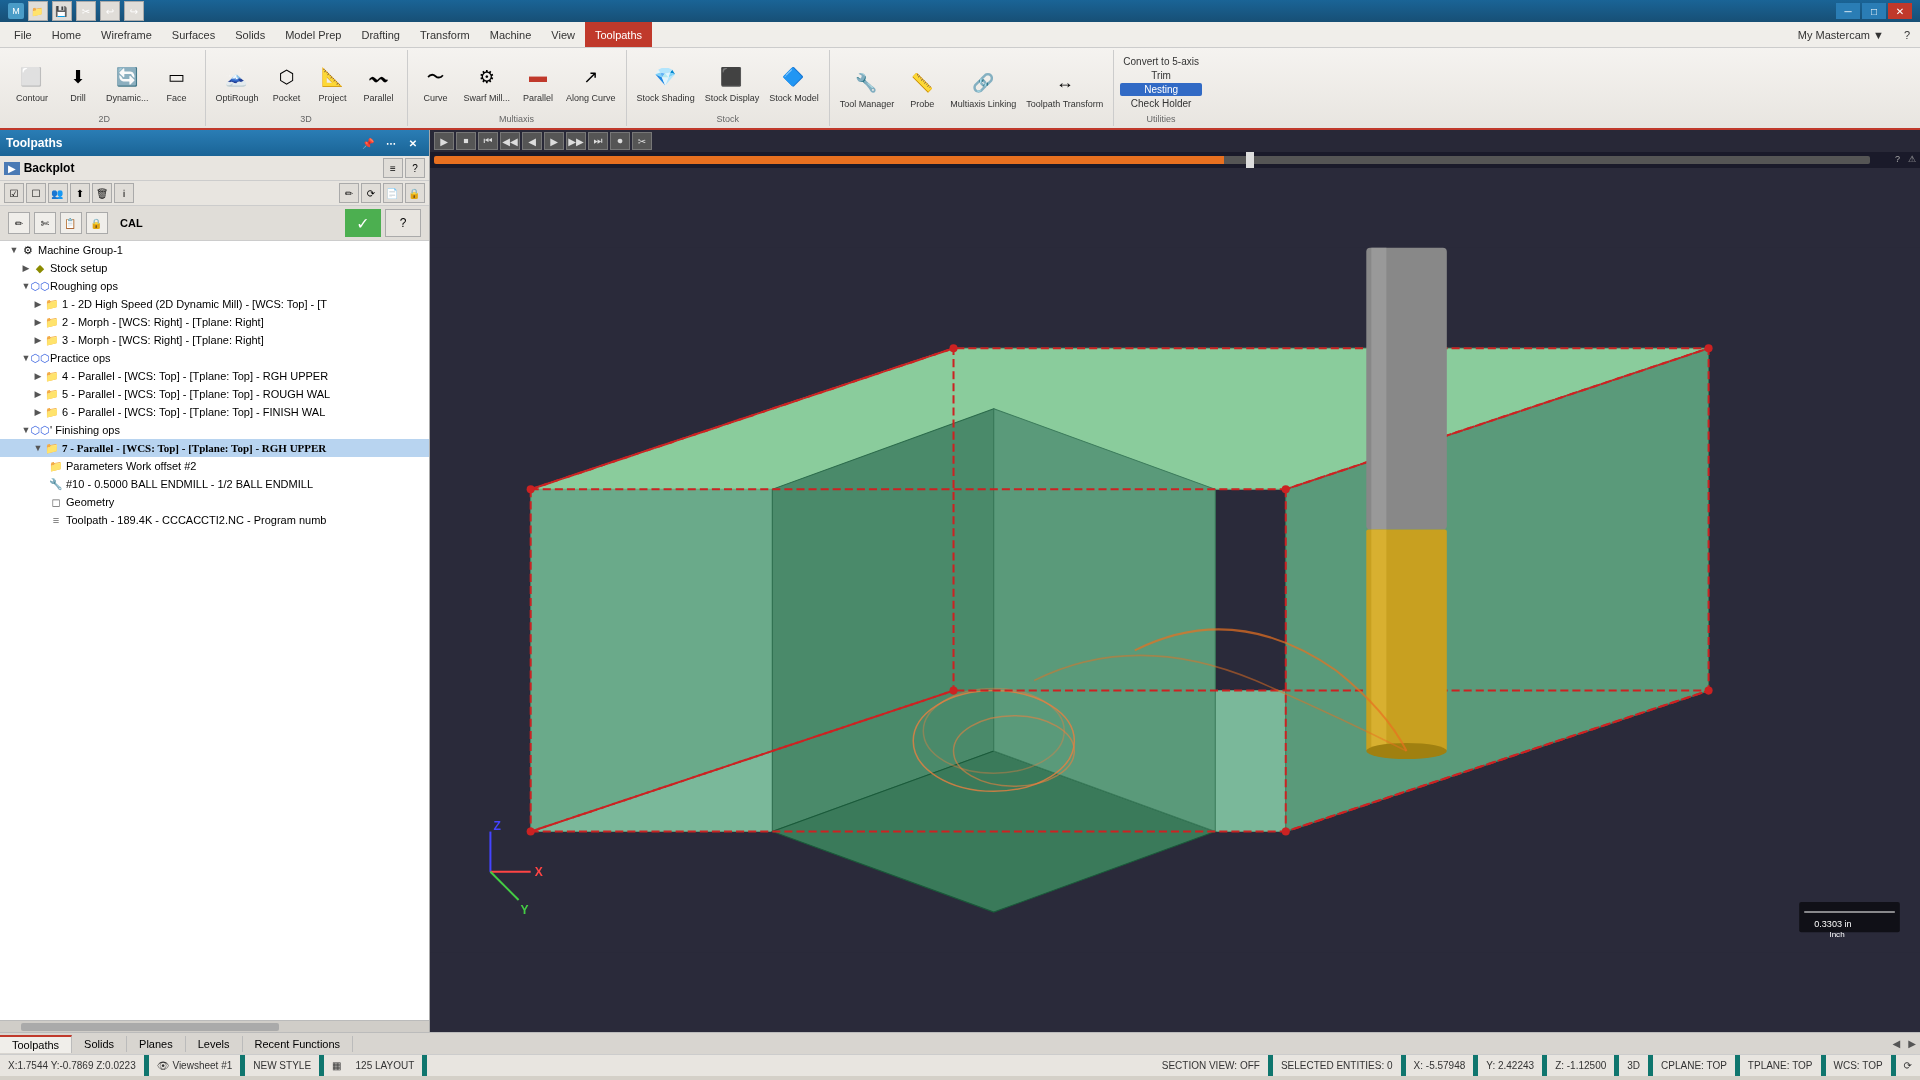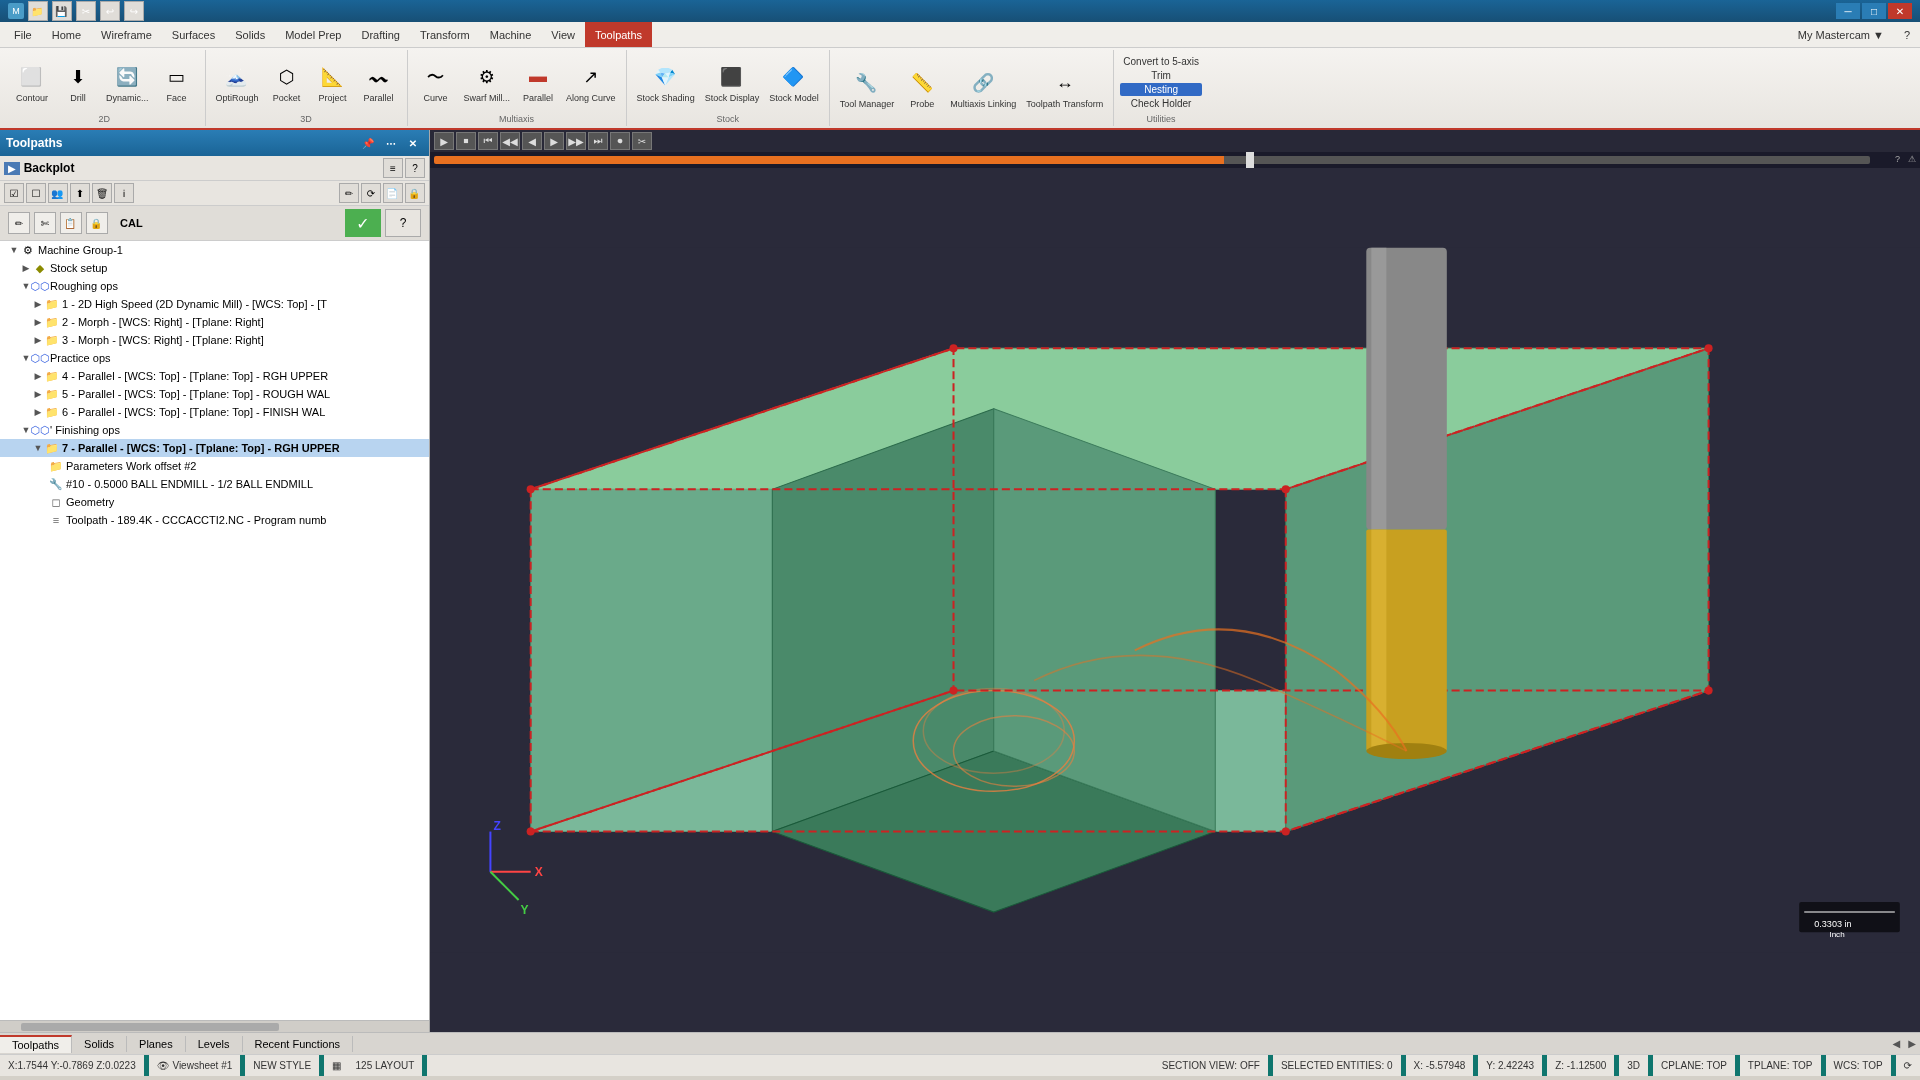--- a/index.html
+++ b/index.html
@@ -593,21 +593,21 @@
         <span class="tree-indent" style="width:16px"></span>
         <span class="tree-toggle">▼</span>
         <span class="tree-icon" style="color:#4169E1;">⬡⬡</span>
         <span>' Finishing ops</span>
       </div>
 
       <div class="tree-node selected-light">
         <span class="tree-indent" style="width:28px"></span>
         <span class="tree-toggle">▼</span>
         <span class="tree-icon" style="color:#DAA520;">📁</span>
-        <span style="font-weight:bold;">7 - Parallel - [WCS: Top] - [Tplane: Top] - RGH UPPER</span>
+        <span style="font-weight:bold;font-family:Liberation Serif, serif;">7 - Parallel - [WCS: Top] - [Tplane: Top] - RGH UPPER</span>
       </div>
 
       <div class="tree-node">
         <span class="tree-indent" style="width:44px"></span>
         <span class="tree-icon" style="color:#8B6914;">📁</span>
         <span>Parameters  Work offset #2</span>
       </div>
 
       <div class="tree-node">
         <span class="tree-indent" style="width:44px"></span>

